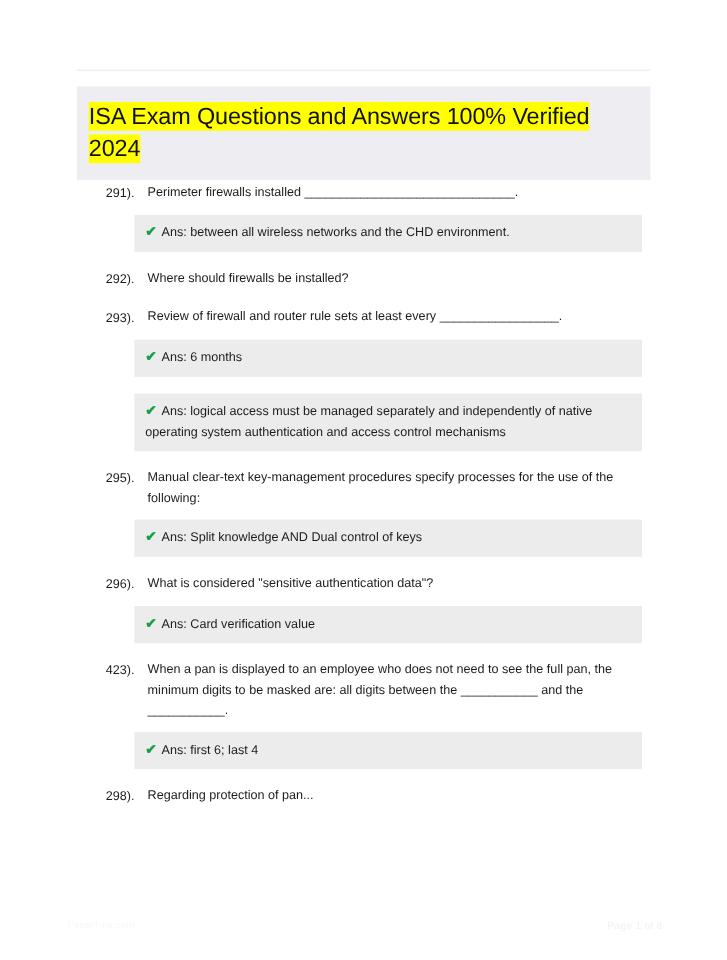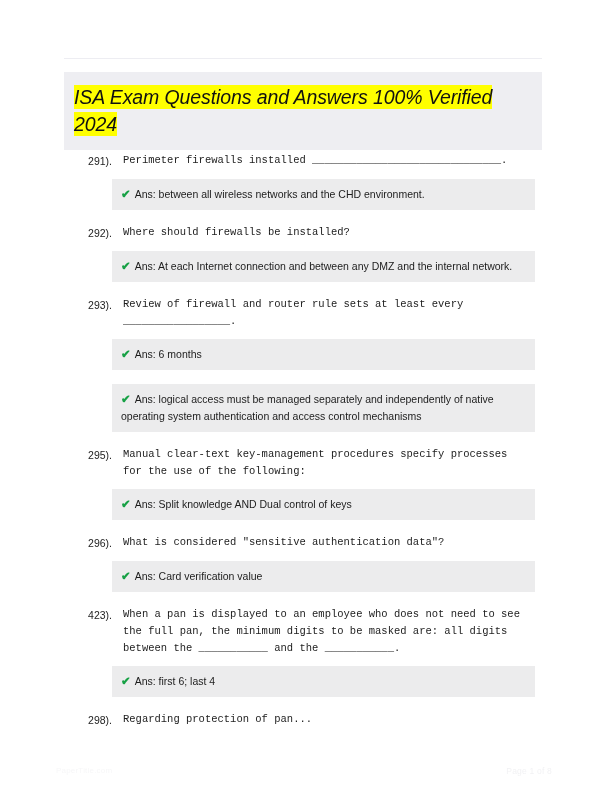--- a/index.html
+++ b/index.html
@@ -39,21 +39,20 @@
     box-sizing: border-box;
   }
   .title-text {
     font-size: 19.5px;
     line-height: 27px;
     font-weight: 400;
     color: #111111;
     letter-spacing: -0.1px;
     padding: 0 10px;
     margin: 0;
-    font-style: italic;
   }
   .title-text .hl {
     background: #ffff00;
     box-decoration-break: clone;
     -webkit-box-decoration-break: clone;
     padding: 1px 0;
   }
   .qa-list {
     position: absolute;
     left: 0;
@@ -82,21 +81,20 @@
     padding-top: 1px;
     white-space: nowrap;
   }
   .q-text {
     flex: 1 1 auto;
     margin-left: 11px;
     font-size: 10.5px;
     line-height: 17px;
     color: #1c1c1c;
     max-width: 419px;
-    font-family: Liberation Mono, monospace;
   }
   .ans-box {
     margin: 9px 71px 0 112px;
     background: #ececed;
     padding: 7px 0 7px 0;
     box-sizing: border-box;
   }
   .ans-text {
     font-size: 10.5px;
     line-height: 17px;
@@ -156,23 +154,20 @@
       <div class="ans-box">
         <p class="ans-text"><span class="check">✔</span><span>Ans: between all wireless networks and the CHD environment.</span></p>
       </div>
     </div>
 
     <div class="qa-item">
       <div class="q-row">
         <div class="q-num">292).</div>
         <div class="q-text">Where should firewalls be installed?</div>
       </div>
-      <div class="ans-box">
-        <p class="ans-text"><span class="check">✔</span><span>Ans: At each Internet connection and between any DMZ and the internal network.</span></p>
-      </div>
     </div>
 
     <div class="qa-item">
       <div class="q-row">
         <div class="q-num">293).</div>
         <div class="q-text">Review of firewall and router rule sets at least every _________________.</div>
       </div>
       <div class="ans-box">
         <p class="ans-text"><span class="check">✔</span><span>Ans: 6 months</span></p>
       </div>

